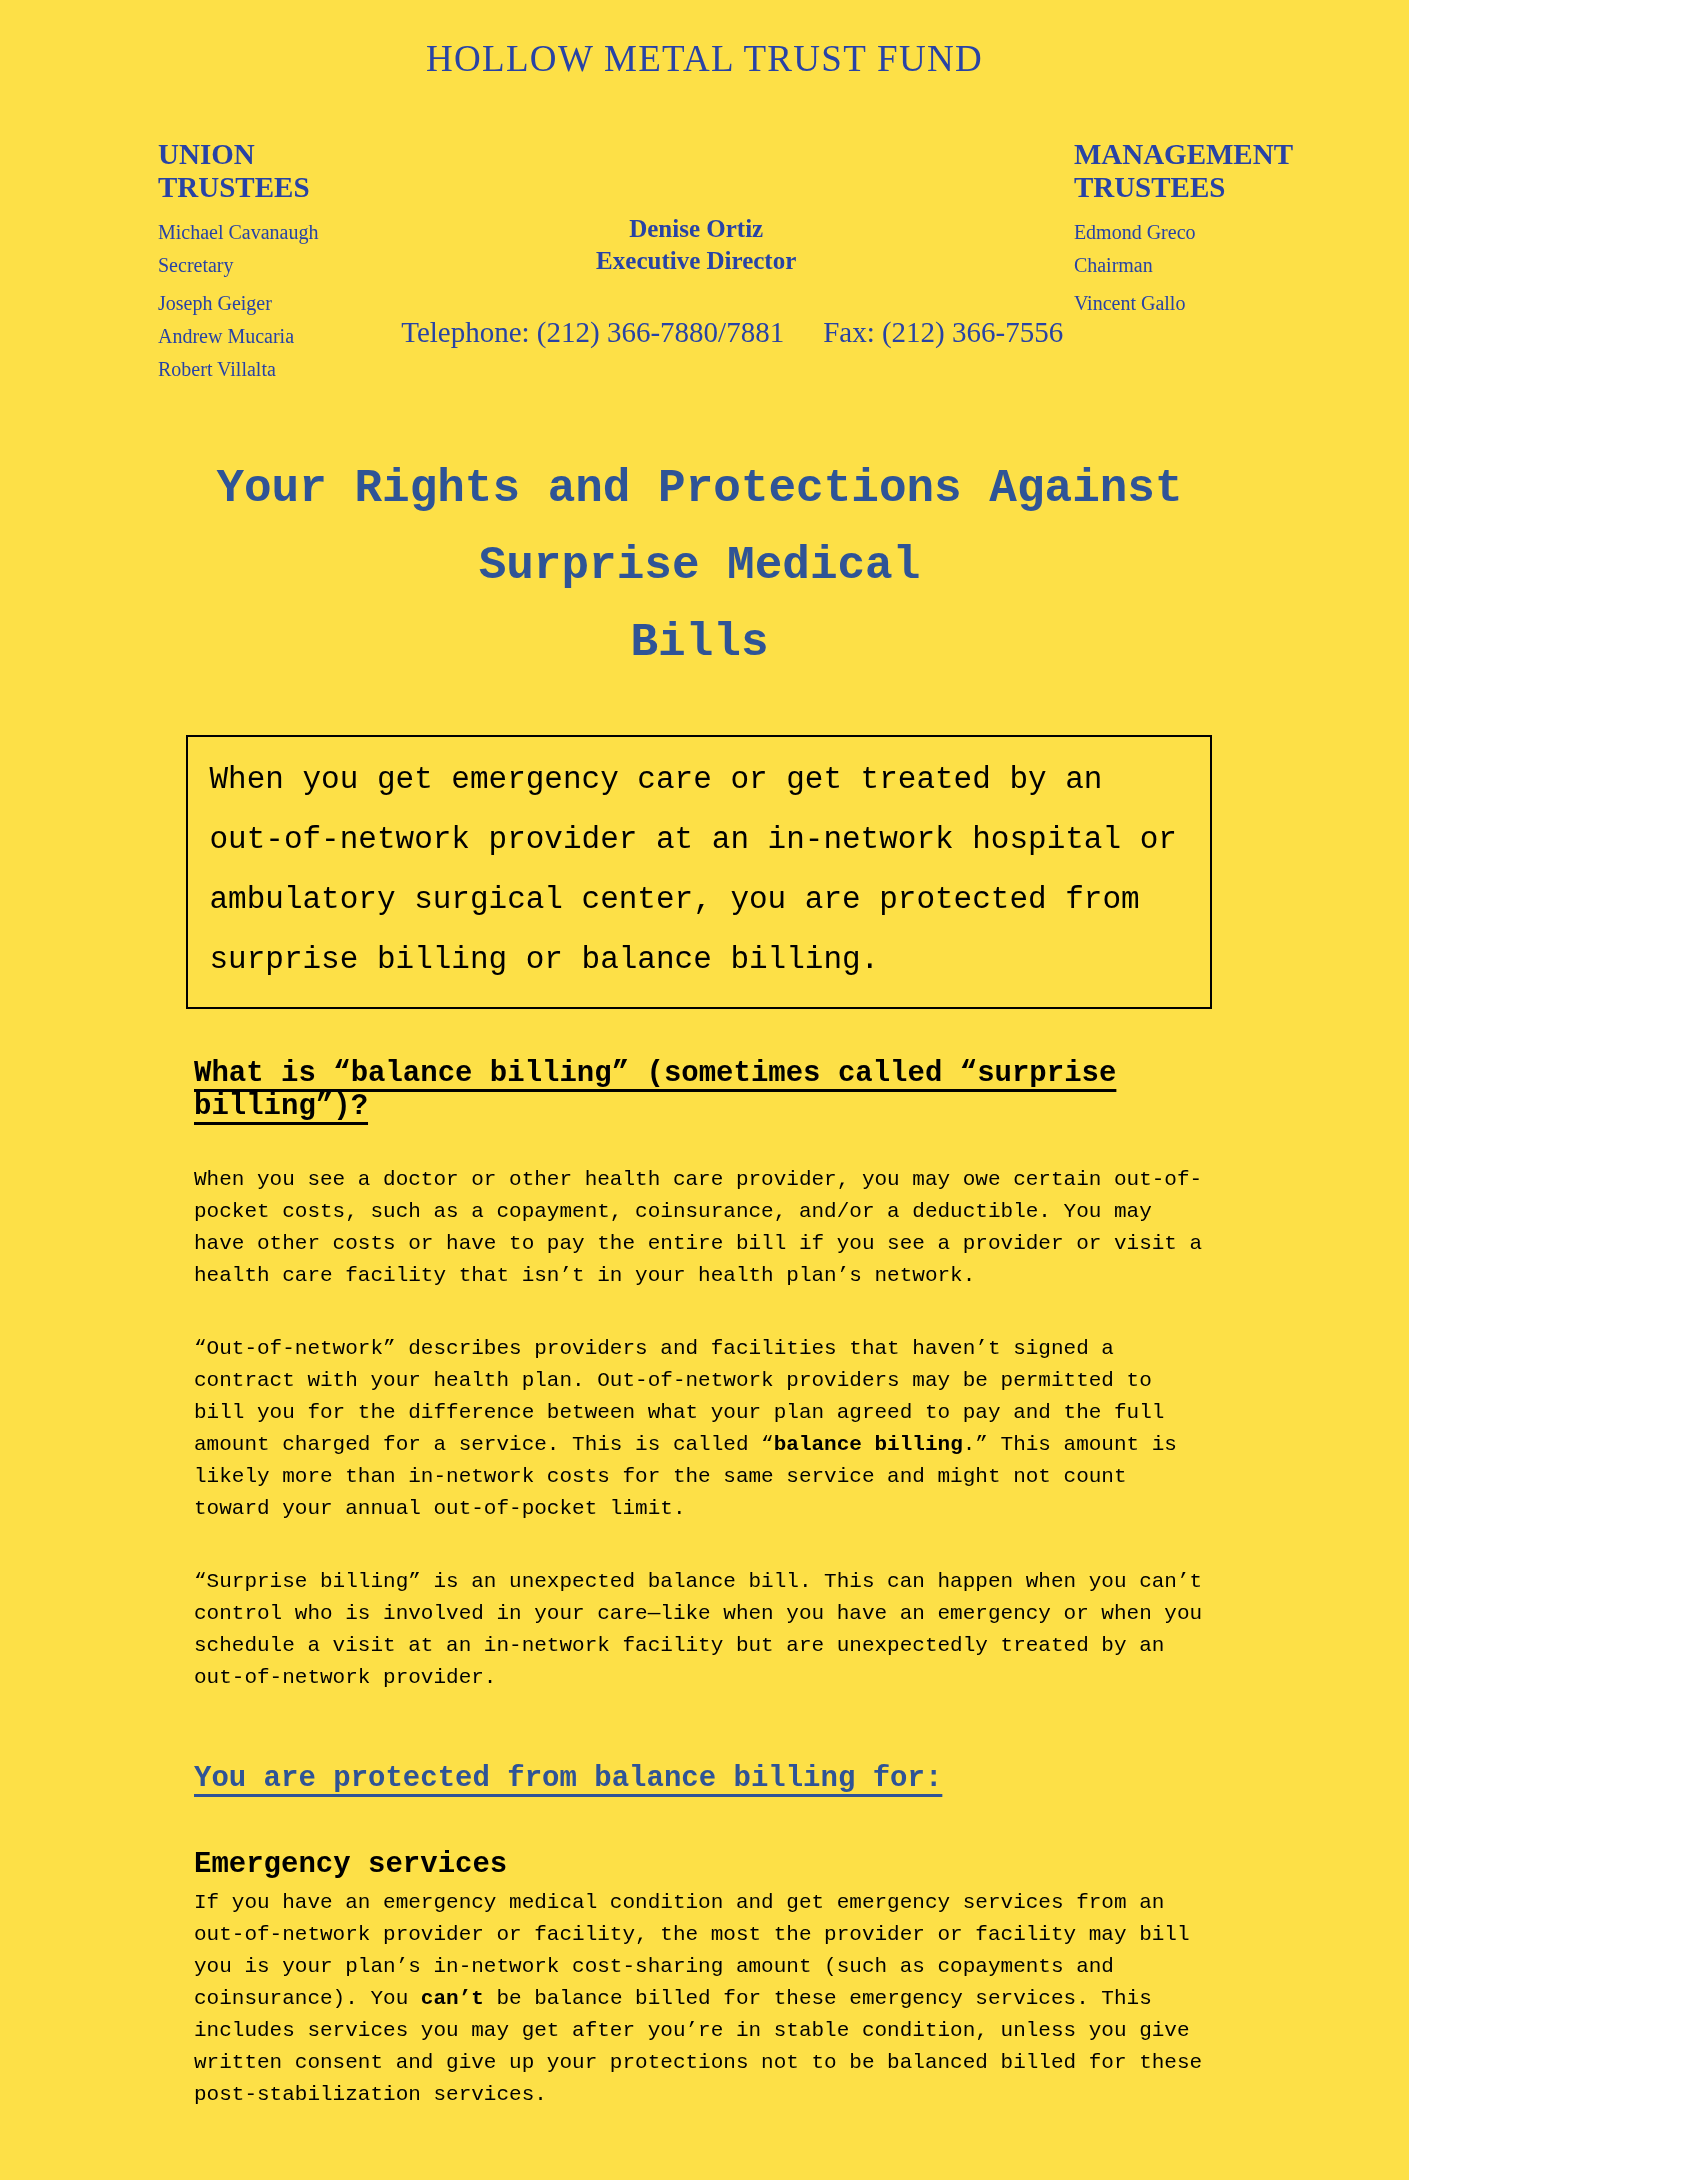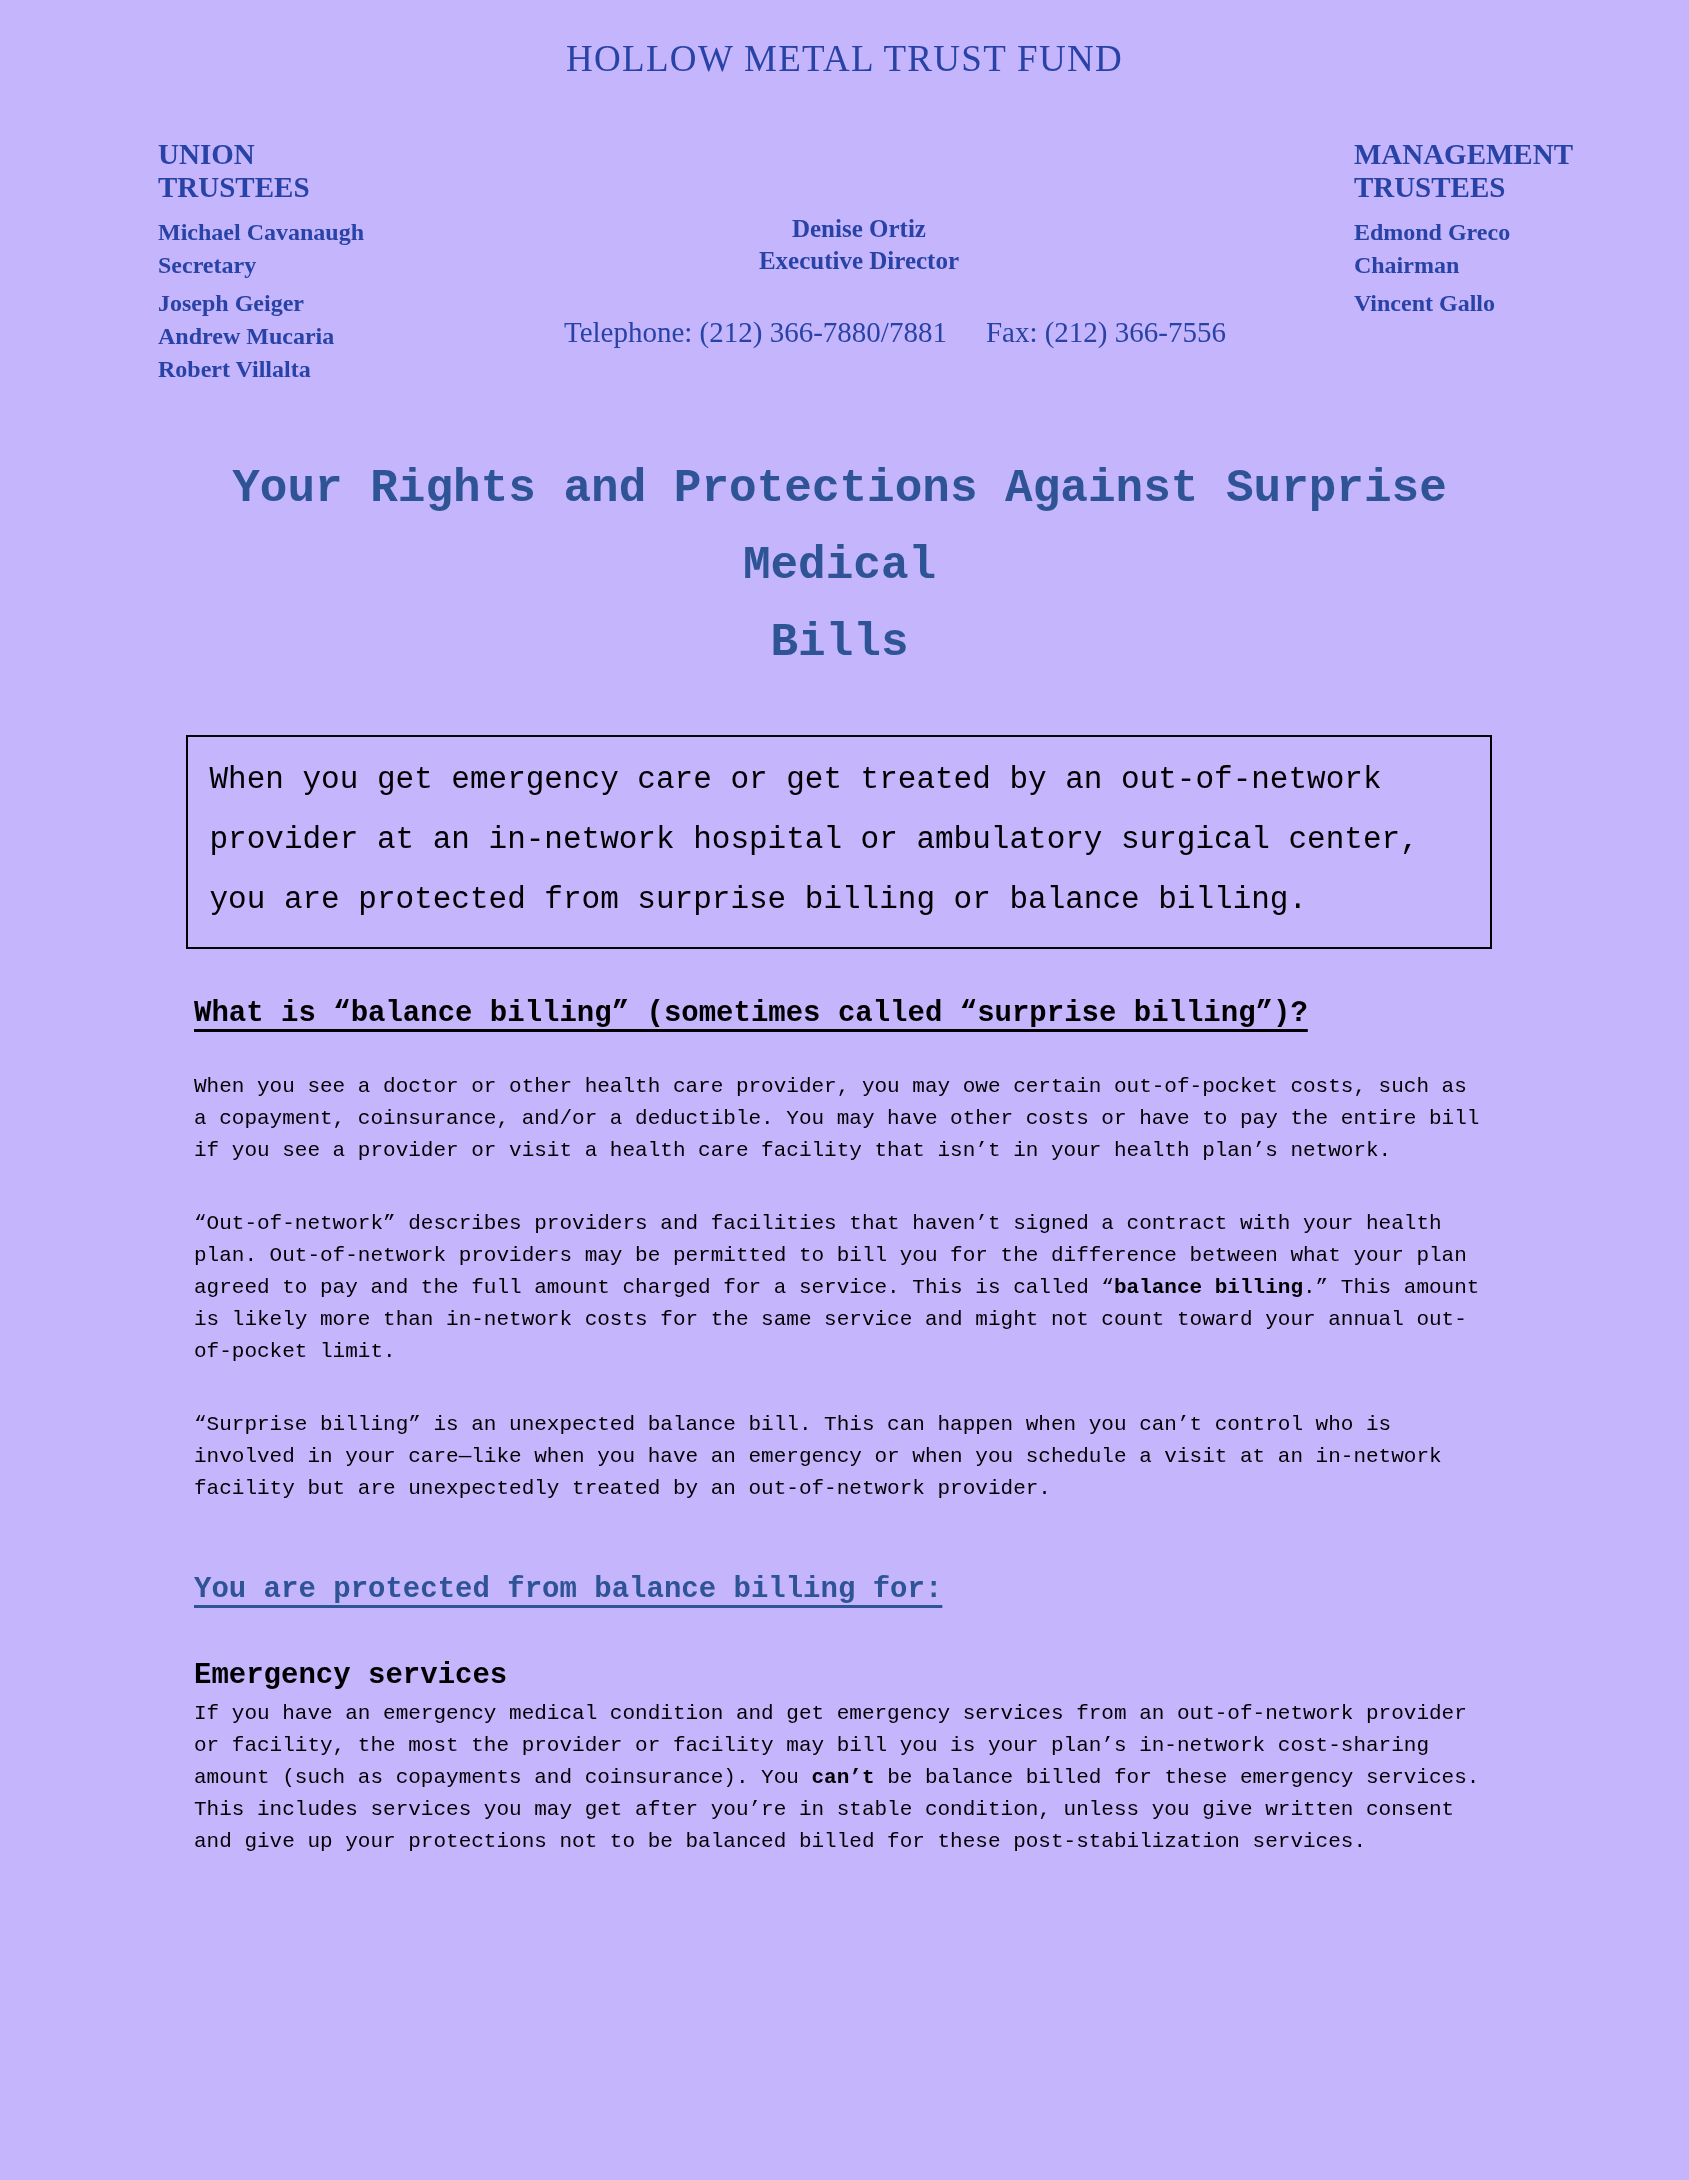--- a/index.html
+++ b/index.html
@@ -1,34 +1,34 @@
 <!DOCTYPE html>
 <html style="--lh-blue: #2843A5; --title-blue: #2F5496;font-size:13.6px"><head>
 <meta charset="utf-8">
 <style>
   * { margin:0; padding:0; box-sizing:border-box; }
   html,body { background:#ffffff; }
   .page {
     position:relative;
-    width:1689px; height:2181px;
-    background:#c4b5fd;
+    width:1409px; height:2181px;
+    background:#fde047;
     overflow:hidden;
   }
   
   .letterhead { font-family:"Liberation Serif", serif; color:var(--lh-blue,#2843A5); }
   .fund-names {
     text-align:center; padding-top:37px;
     font-size:37px; line-height:43px; letter-spacing:1.3px;
   }
   .lh-cols {
     display:flex; justify-content:space-between; align-items:flex-start;
     padding:58px 116px 0 158px;
   }
   .col-heading { font-size:29px; font-weight:bold; line-height:33px; margin-bottom:12px; }
-  .trustee-line { font-size:24px; font-weight:bold; line-height:33px; }
+  .trustee-line { font-size:20px; font-weight:normal; line-height:33px; }
   .trustee-line.spaced { margin-top:5.1px; }
   .center-col { text-align:center; padding-top:75px; }
   .director-line { font-size:25px; font-weight:bold; line-height:32px; }
   .address-line { font-size:31.5px; line-height:35px; white-space:pre; }
   .phone-line { font-size:29px; line-height:34px; margin-top:4.3px; white-space:pre; }
   .phone-line .gap { display:inline-block; width:39px; }
   
   .doc-main {
     font-family:Liberation Mono, monospace; color:#000000;
     padding:0 204px 0 194px;

